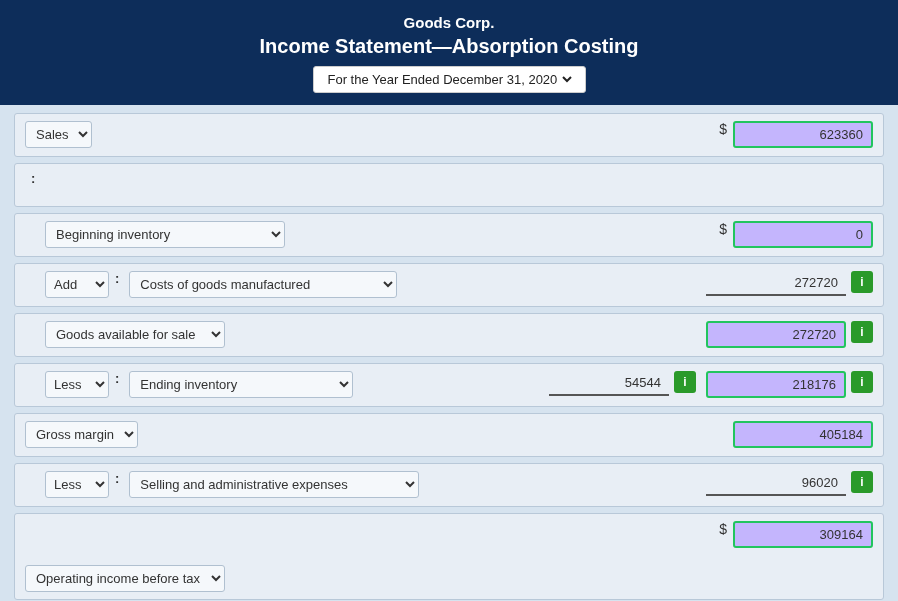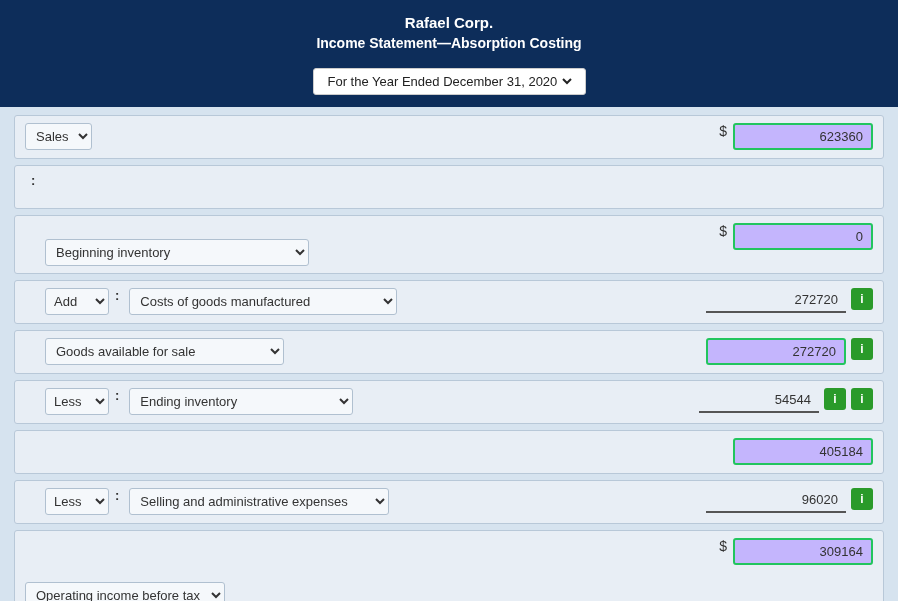--- a/index.html
+++ b/index.html
@@ -16,23 +16,23 @@
       color: white;
       text-align: center;
       padding: 14px 20px 12px;
     }
     .header-title {
       font-size: 15px;
       font-weight: bold;
       margin-bottom: 4px;
     }
     .header-subtitle {
-      font-size: 14px;
-      font-weight: bold;
-      margin-bottom: 17px;
+      font-size: 20px;
+      font-weight: bold;
+      margin-bottom: 8px;
     }
     .header-period-wrap {
       display: flex;
       justify-content: center;
     }
     .header-period {
       background: white;
       color: #222;
       border: 1px solid #ccc;
       border-radius: 3px;
@@ -153,21 +153,21 @@
     }
 
     .double-underline {
       border-bottom: 3px double #555;
     }
   </style>
 </head>
 <body>
 
 <div class="header">
-  <div class="header-title">Rafael Corp.</div>
+  <div class="header-title">Goods Corp.</div>
   <div class="header-subtitle">Income Statement—Absorption Costing</div>
   <div class="header-period-wrap">
     <div class="header-period">
       <select>
         <option>For the Year Ended December 31, 2020</option>
       </select>
     </div>
   </div>
 </div>
 
@@ -181,21 +181,21 @@
     <span class="dollar-sign">$</span>
     <input class="value-input" type="text" value="623360" style="">
   </div>
 
   <div class="row">
     <span class="colon">:</span>
     <div class="spacer"></div>
   </div>
 
   <div class="row row-indent">
-    <select class="field-select" style="width:264px;margin-top:16px;">
+    <select class="field-select" style="width:240px;">
       <option>Beginning inventory</option>
     </select>
     <div class="spacer"></div>
     <span class="dollar-sign">$</span>
     <input class="value-input" type="text" value="0" style="">
   </div>
 
   <div class="row row-indent">
     <select class="add-less-select">
       <option>Add</option>
@@ -203,53 +203,57 @@
     <span class="colon">:</span>
     <select class="field-select" style="width:268px; margin-left:4px;">
       <option>Costs of goods manufactured</option>
     </select>
     <div class="spacer"></div>
     <input class="value-input underline-input" type="text" value="272720" style="">
     <button class="info-btn">i</button>
   </div>
 
   <div class="row row-indent">
-    <select class="field-select" style="width:239px;">
+    <select class="field-select" style="width:180px;">
       <option>Goods available for sale</option>
     </select>
     <div class="spacer"></div>
     <input class="value-input" type="text" value="272720" style="">
     <button class="info-btn">i</button>
   </div>
 
   <div class="row row-indent">
     <select class="add-less-select">
       <option>Less</option>
     </select>
     <span class="colon">:</span>
     <select class="field-select" style="width:224px; margin-left:4px;">
       <option>Ending inventory</option>
     </select>
     <div class="spacer"></div>
     <input class="value-input underline-input narrow" type="text" style="width: 120px;" value="54544">
     <button class="info-btn">i</button>
-    <button class="info-btn">i</button>
-  </div>
-
-  <div class="row">
+    <input class="value-input" type="text" style="margin-left: 10px;" value="218176">
+    <button class="info-btn">i</button>
+  </div>
+
+  <div class="row">
+    <select class="field-select">
+      <option>Gross margin</option>
+    </select>
     <div class="spacer"></div>
     <input class="value-input" type="text" value="405184" style="">
   </div>
 
   <div class="row row-indent">
     <select class="add-less-select">
       <option>Less</option>
     </select>
     <span class="colon">:</span>
-    <select class="field-select" style="width:260px; margin-left:4px;">
+    <select class="field-select" style="width:290px; margin-left:4px;">
       <option>Selling and administrative expenses</option>
     </select>
     <div class="spacer"></div>
     <input class="value-input underline-input" type="text" value="96020" style="">
     <button class="info-btn">i</button>
   </div>
 
   <div class="row">
     <select class="field-select" style="width:200px;margin-top:44px;">
       <option>Operating income before tax</option>

